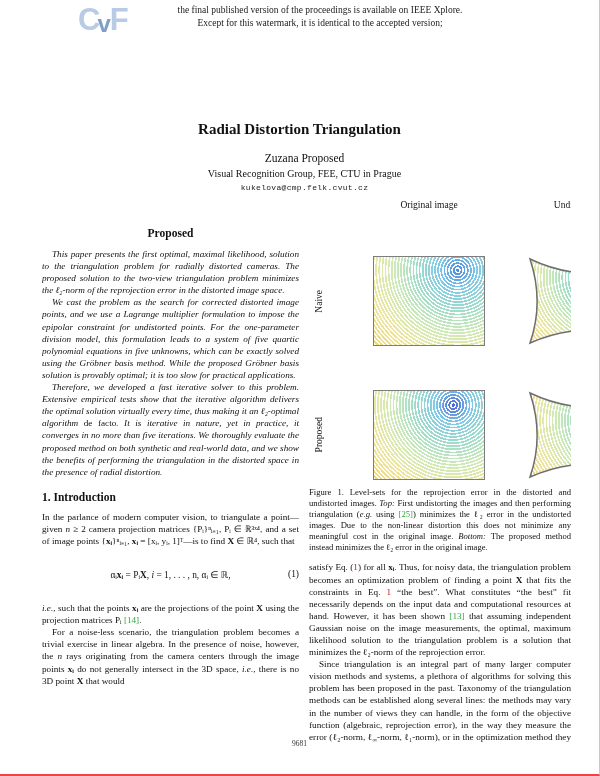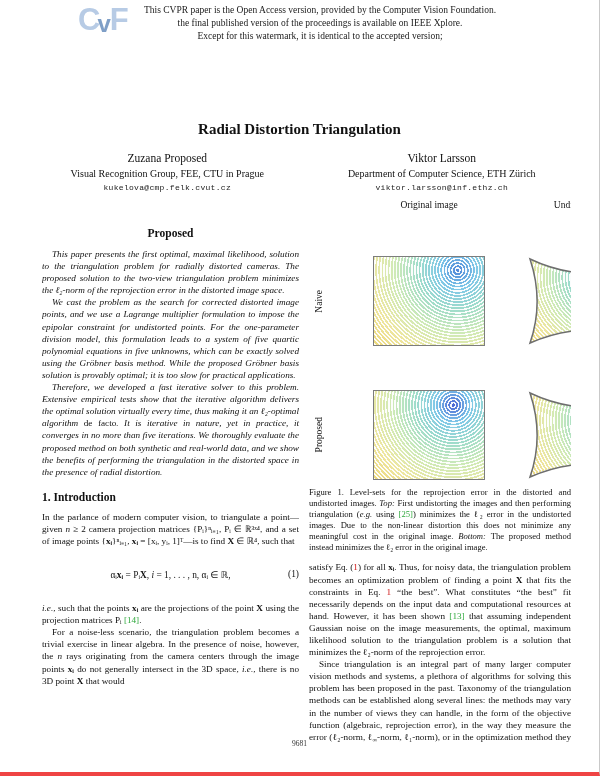--- a/index.html
+++ b/index.html
@@ -1,19 +1,19 @@
 <!DOCTYPE html>
 <html style="--citation: #2fa83c; --eqref: #cc1111; --logo-light: #b7cbe5; --logo-dark: #7f9fc7;"><head>
 <meta charset="utf-8">
 <style>
   html,body{margin:0;padding:0;background:#e8e8e8;}
   .page{
     position:relative;width:600px;height:776px;background:#ffffff;
     font-family:"Liberation Serif",serif;color:#111;overflow:hidden;
-    border-right:1px solid #c9c9c9;border-bottom:4px solid #ef4444;box-sizing:border-box;
+    border-right:1px solid #c9c9c9;border-bottom:2px solid #ef4444;box-sizing:border-box;
   }
   
   .watermark{position:absolute;top:4px;left:110px;width:420px;text-align:center;
     font-size:9.5px;line-height:13px;color:#1a1a1a;}
   .cvf-logo{position:absolute;top:4px;left:78px;font-family:"Liberation Sans",sans-serif;
     font-weight:bold;user-select:none;line-height:1;}
   .cvf-logo .lg1{font-size:31px;color:var(--logo-light,#b7cbe5);letter-spacing:-2px;}
   .cvf-logo .lg2{font-size:24px;color:var(--logo-dark,#7f9fc7);position:relative;top:2px;margin:0 -1px;}
   
   .title{position:absolute;top:121px;left:0;width:100%;text-align:center;
@@ -66,37 +66,31 @@
     font-size:7.5px;color:#333;}
 </style>
 </head>
 <body>
 
 <div class="page">
 
   <div class="cvf-logo"><span class="lg1">C</span><span class="lg2">v</span><span class="lg1">F</span></div>
 
   <div class="watermark">
-    <div>This CVPR paper is the Open Access version, provided by the Computer Vision Foundation.</div>
     <div>the final published version of the proceedings is available on IEEE Xplore.</div>
     <div>Except for this watermark, it is identical to the accepted version;</div>
   </div>
 
   <div class="title">Radial Distortion Triangulation</div>
 
   <div class="authors">
     <div class="author">
       <div class="name">Zuzana Proposed</div>
       <div class="affil">Visual Recognition Group, FEE, CTU in Prague</div>
       <div class="email">kukelova@cmp.felk.cvut.cz</div>
-    </div>
-    <div class="author">
-      <div class="name">Viktor Larsson</div>
-      <div class="affil">Department of Computer Science, ETH Zürich</div>
-      <div class="email">viktor.larsson@inf.ethz.ch</div>
     </div>
   </div>
 
   <div class="columns">
 
     <div class="col-left">
       <div class="abstract">
         <div class="abstract-heading">Proposed</div>
         <div class="para indent"><span>This paper presents the first optimal, maximal likelihood, solution to the triangulation problem for radially distorted cameras. The proposed solution to the two-view triangulation problem minimizes the ℓ₂-norm of the reprojection error in the distorted image space.</span></div>
         <div class="para indent"><span>We cast the problem as the search for corrected distorted image points, and we use a Lagrange multiplier formulation to impose the epipolar constraint for undistorted points. For the one-parameter division model, this formulation leads to a system of five quartic polynomial equations in five unknowns, which can be exactly solved using the Gröbner basis method. While the proposed Gröbner basis solution is provably optimal; it is too slow for practical applications.</span></div>

